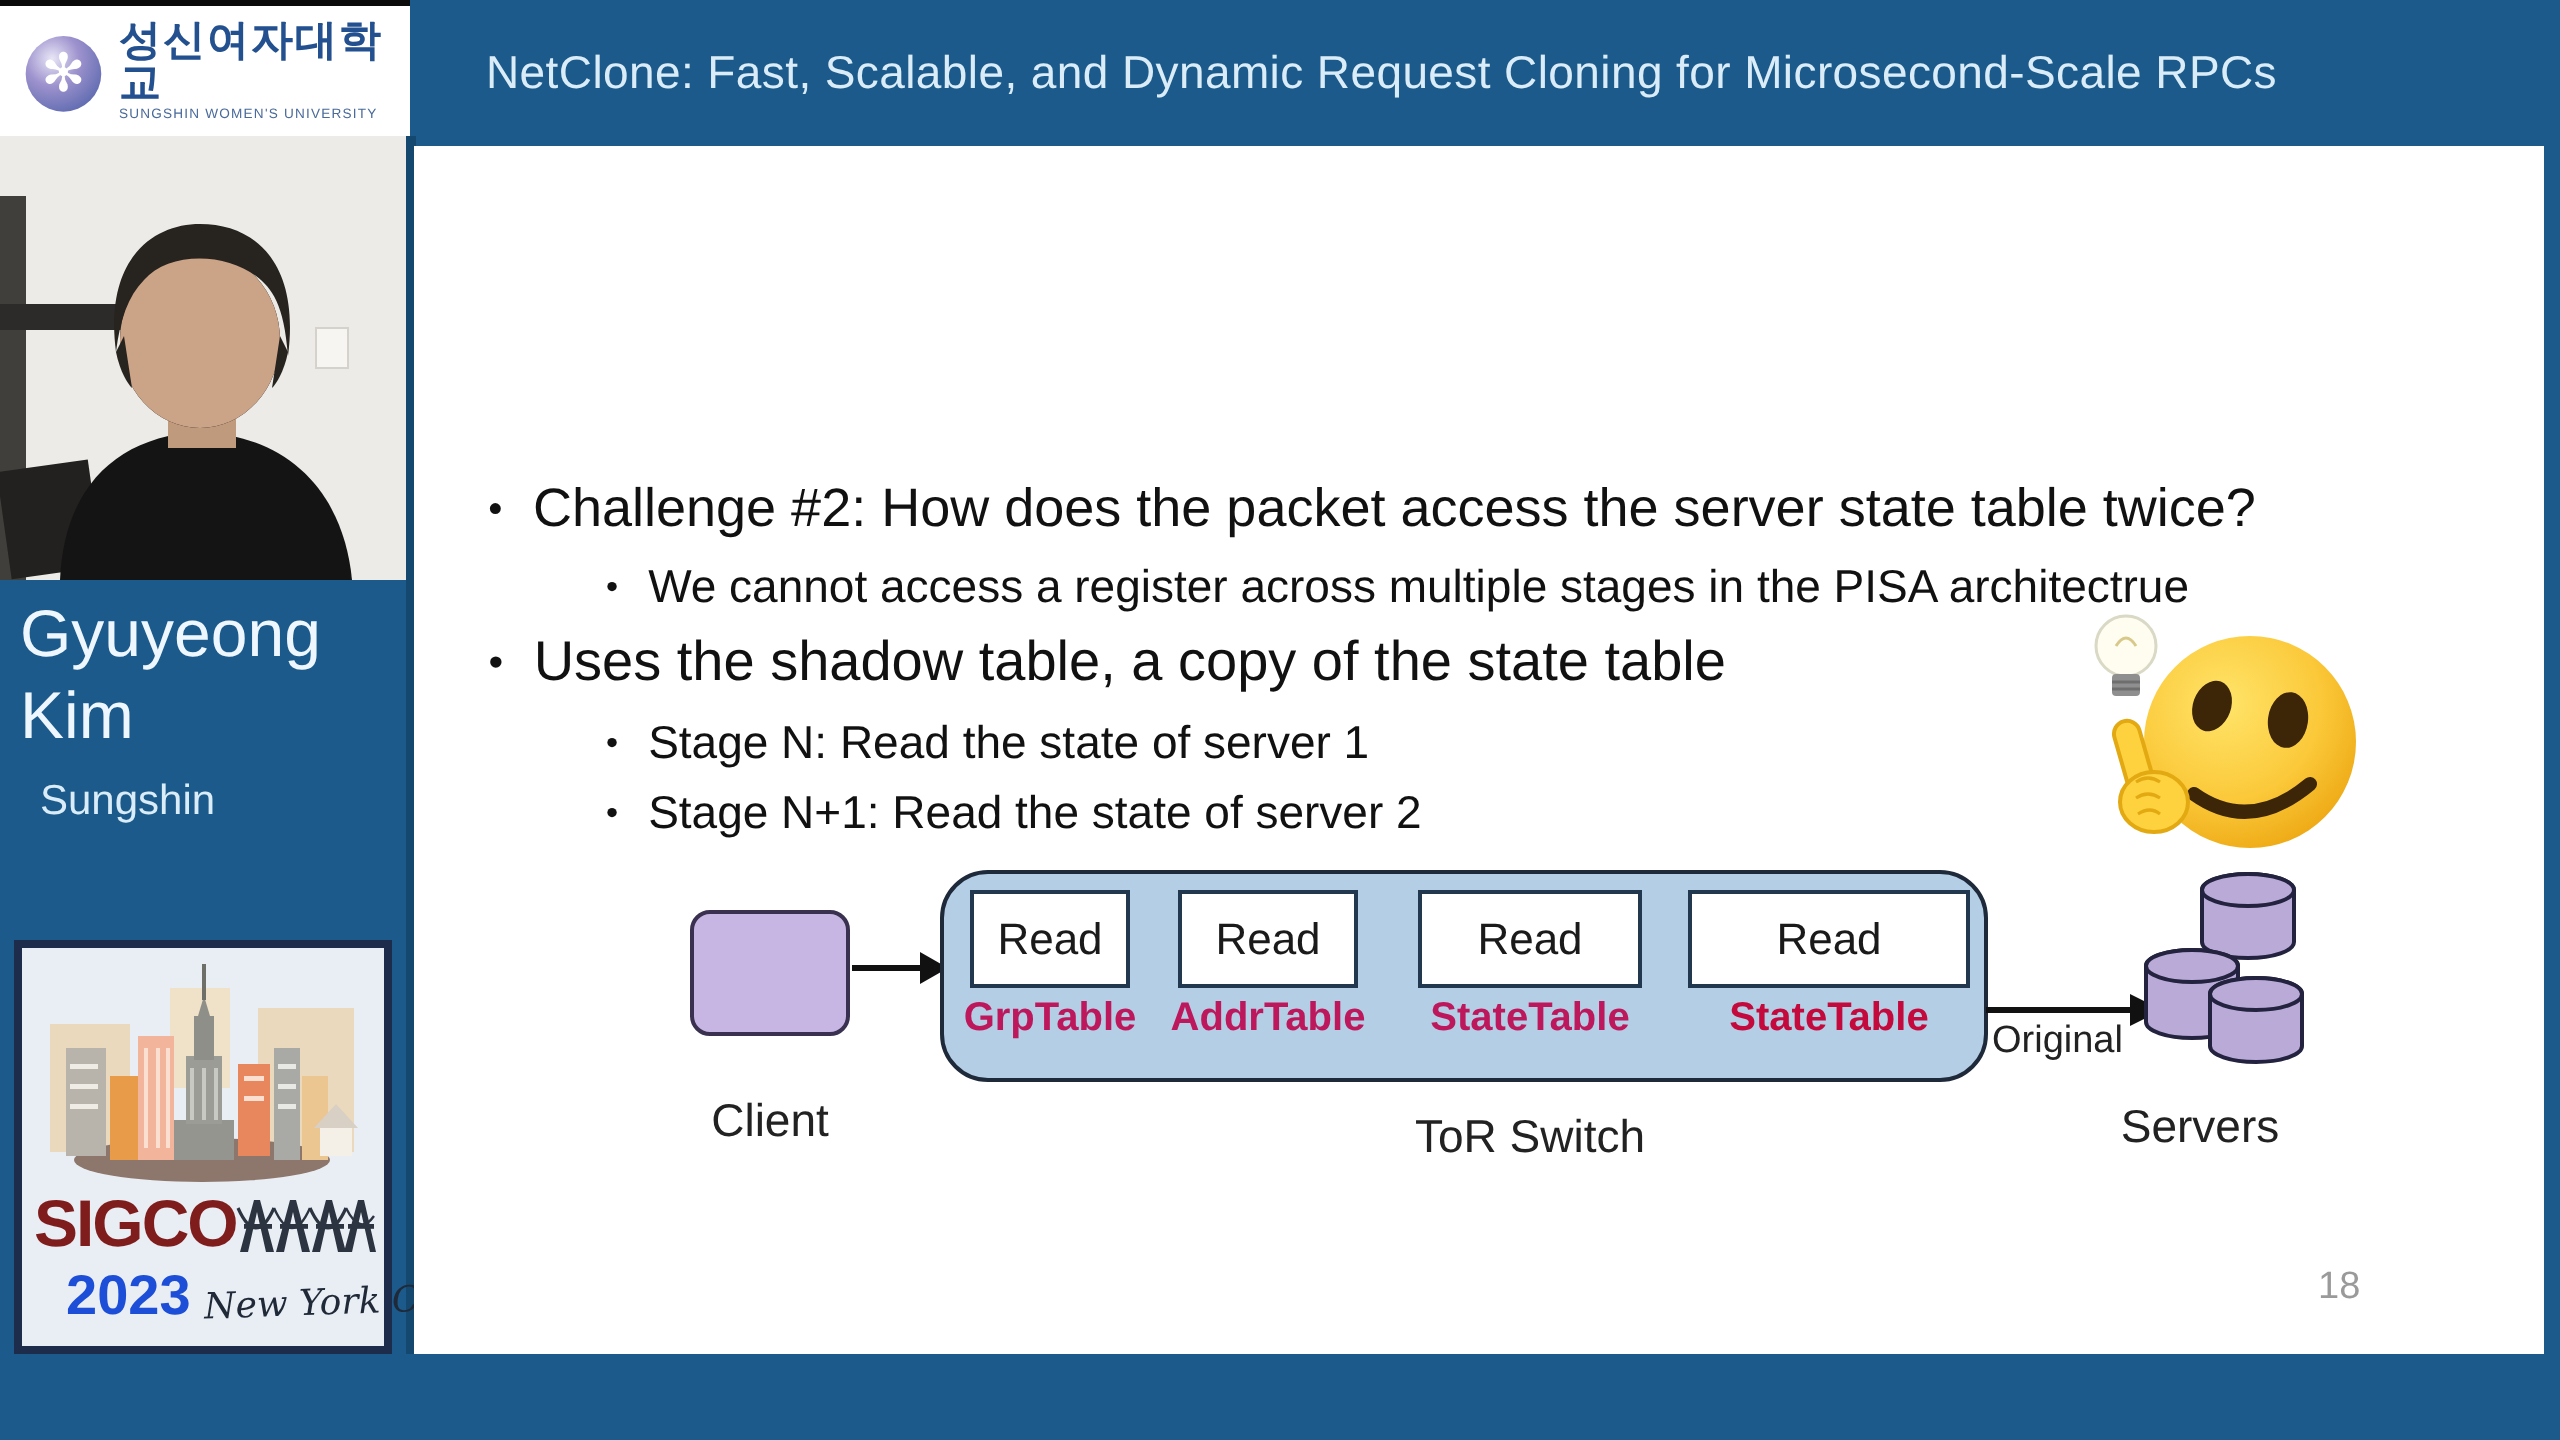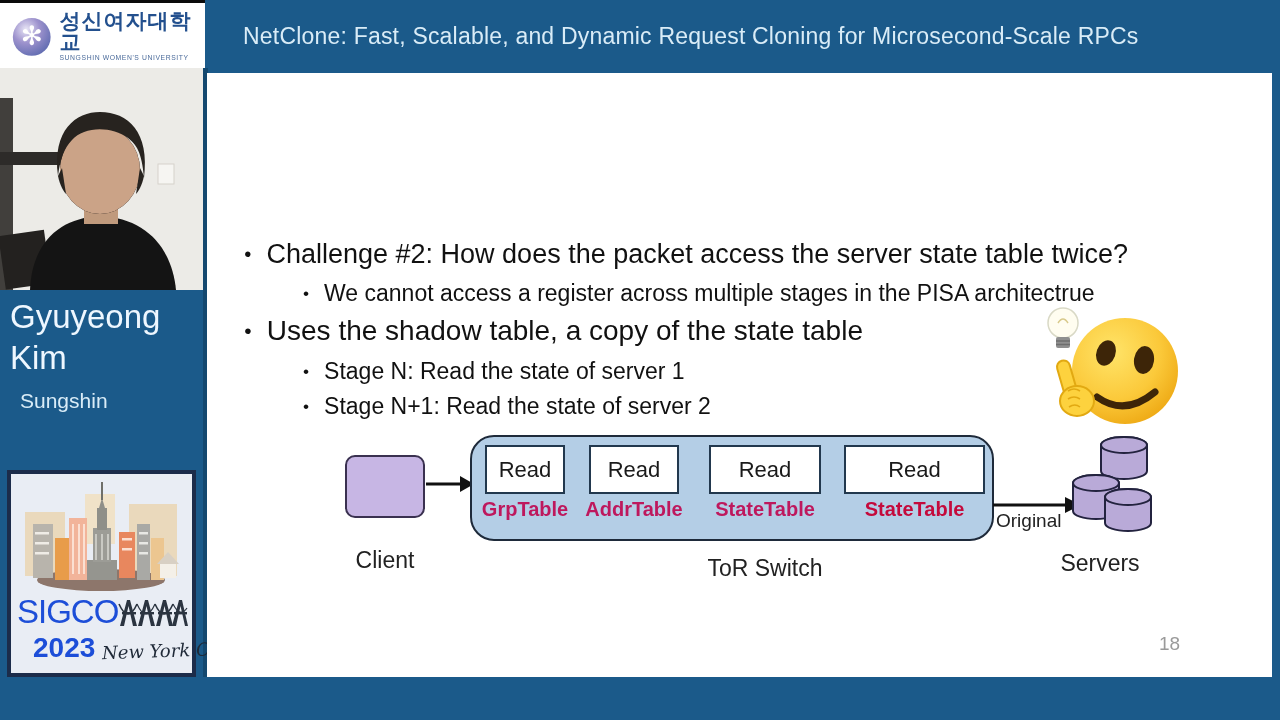--- a/index.html
+++ b/index.html
@@ -22,21 +22,21 @@
   .webcam{left:0;top:68px;width:203px;height:222px;background:#ecebe7;overflow:hidden;}
   .name-block{left:0;top:296px;width:203px;}
   .presenter-name{padding-left:10px;font-size:33px;font-weight:500;color:#eef7ff;line-height:1.25;}
   .affil{padding-left:20px;font-size:21px;color:#d9ecf7;line-height:1.18;margin-top:10px;}
   .affil2{padding-left:8px;font-size:21px;color:#d9ecf7;line-height:1.18;}
 
   
   .badge{left:7px;top:470px;width:189px;height:207px;background:#e9edf4;
          border:4px solid #1c2c4a;box-sizing:border-box;}
   .badge-text-row{position:absolute;left:6px;top:118px;display:flex;align-items:flex-end;}
-  .badge-sigco{font-size:33px;font-weight:normal;color:#1d4ed8;letter-spacing:-1px;line-height:1;}
+  .badge-sigco{font-size:33px;font-weight:bold;color:#7f1d1d;letter-spacing:-1px;line-height:1;}
   .badge-year-row{position:absolute;left:22px;top:158px;display:flex;align-items:baseline;gap:7px;}
   .badge-year{font-size:28px;font-weight:bold;color:#1d4ed8;}
   .badge-city{font-size:18px;font-style:italic;font-family:"DejaVu Serif",serif;color:#1f2937;
               transform:rotate(-2deg);white-space:nowrap;}
 
   
   .slide{left:207px;top:73px;width:1065px;height:604px;background:#ffffff;}
   .slide-title{left:76px;top:58px;font-size:45px;font-weight:bold;color:#0c0c0c;
                letter-spacing:-0.5px;white-space:nowrap;}
   .bullet{display:flex;gap:14px;color:#111;white-space:nowrap;}

